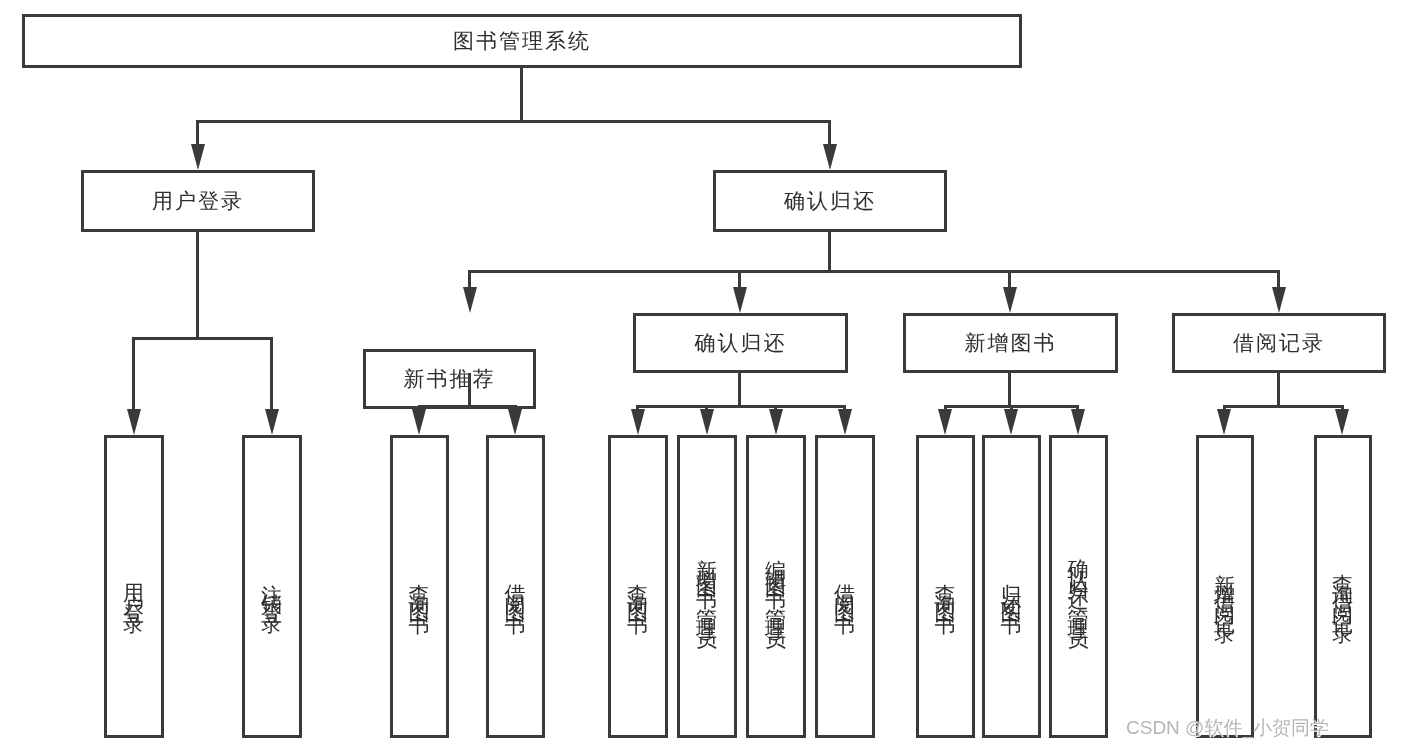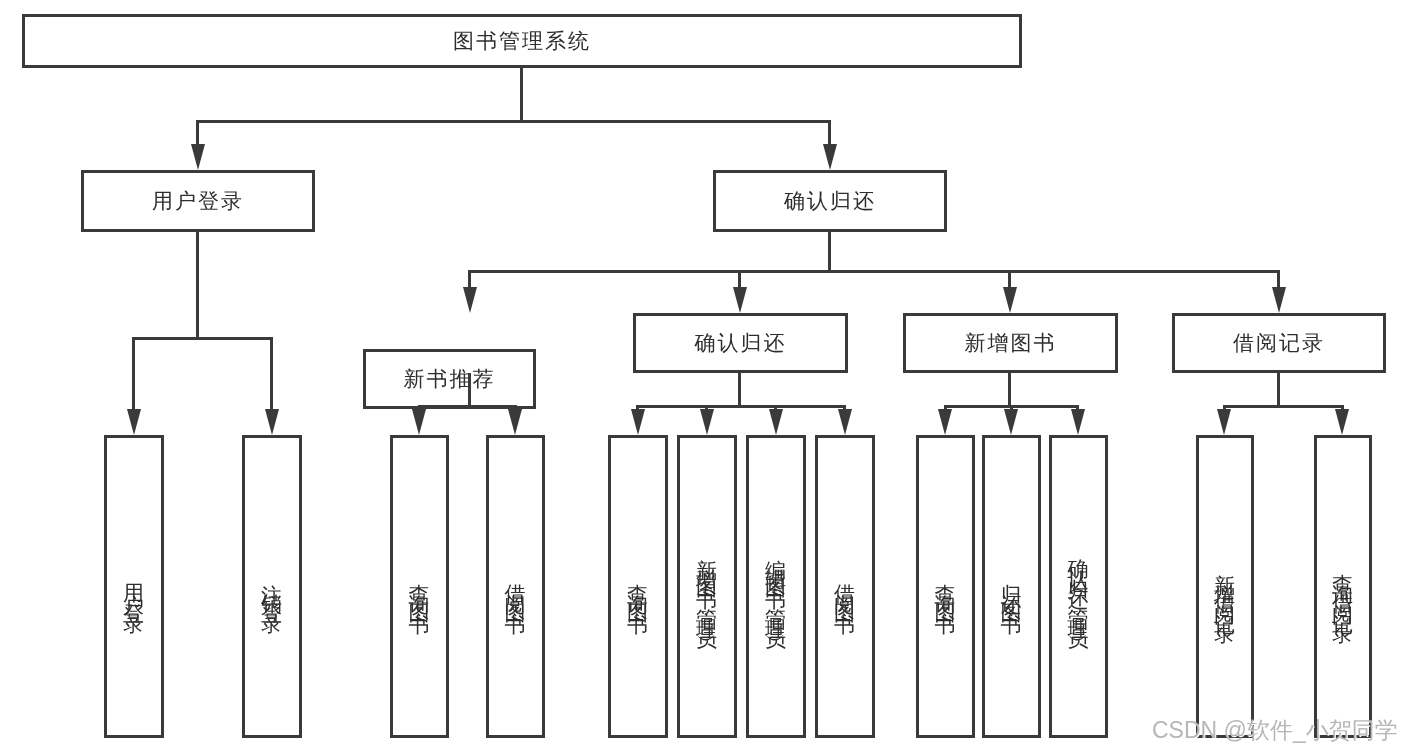--- a/index.html
+++ b/index.html
@@ -43,23 +43,23 @@
   .arrow {
     position: absolute;
     width: 0;
     height: 0;
     border-left: 7px solid transparent;
     border-right: 7px solid transparent;
     border-top: 26px solid #3a3a3a;
   }
   .watermark {
     position: absolute;
-    left: 1152px;
+    left: 1126px;
     top: 715px;
-    font-size: 23px;
+    font-size: 19px;
     color: #b6b6b6;
     white-space: nowrap;
     z-index: 5;
     text-shadow: 1px 1px 0 #ffffff;
   }
 </style>
 </head>
 <body>
 
 <div class="canvas">

